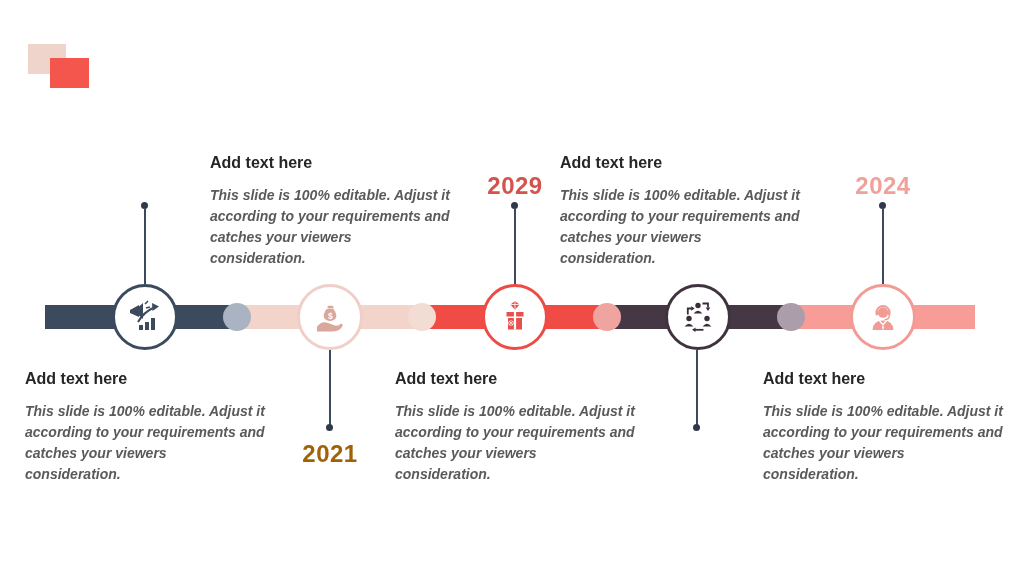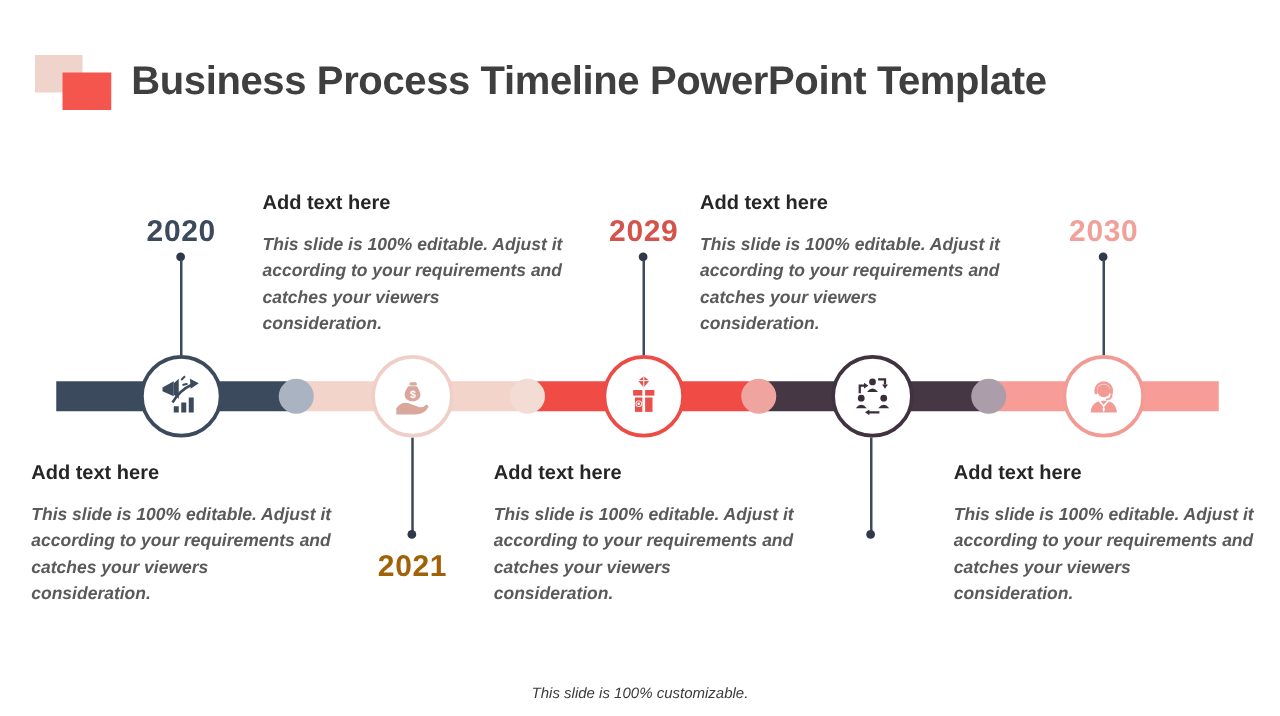--- a/index.html
+++ b/index.html
@@ -55,21 +55,20 @@
           font-size:12px;font-style:italic;color:#3A3A3A;}
 </style>
 </head>
 <body>
 
 <div class="slide">
 
   <div class="logo-back"></div>
   <div class="logo-front"></div>
 
-  <h1 class="title">Business Process Timeline PowerPoint Template</h1>
 
   <div class="seg seg-1"></div>
   <div class="seg seg-2"></div>
   <div class="seg seg-3"></div>
   <div class="seg seg-4"></div>
   <div class="seg seg-5"></div>
   <div class="cap cap-1"></div>
   <div class="cap cap-2"></div>
   <div class="cap cap-3"></div>
   <div class="cap cap-4"></div>
@@ -79,24 +78,23 @@
   <div class="cdot" style="left:511px;top:202px;"></div>
   <div class="cline" style="left:514px;top:208px;height:76px;"></div>
   <div class="cdot" style="left:879px;top:202px;"></div>
   <div class="cline" style="left:882px;top:208px;height:76px;"></div>
 
   <div class="cline" style="left:329px;top:350px;height:76px;"></div>
   <div class="cdot" style="left:326px;top:424px;"></div>
   <div class="cline" style="left:696px;top:350px;height:76px;"></div>
   <div class="cdot" style="left:693px;top:424px;"></div>
 
-  <div class="year y2020">2020</div>
   <div class="year y2021">2021</div>
   <div class="year y2022">2029</div>
-  <div class="year y2024">2030</div>
+  <div class="year y2024">2024</div>
 
   <div class="node n0">
     <span>
       <svg viewBox="0 0 36 36" fill="currentColor">
         <rect x="12" y="26" width="4" height="5"></rect>
         <rect x="18" y="23" width="4" height="8"></rect>
         <rect x="24" y="19" width="4" height="12"></rect>
         <path d="M11 23 Q17 13 26 9" fill="none" stroke="currentColor" stroke-width="2"></path>
         <path d="M25 4 l7 3.5 -6.5 4.5 z"></path>
         <path d="M3 11 L12 6 L12 18 L3 14 Z"></path>
@@ -180,15 +178,14 @@
   </div>
   <div class="text-block tb-2022">
     <h3>Add text here</h3>
     <p>This slide is 100% editable. Adjust it according to your requirements and catches your viewers consideration.</p>
   </div>
   <div class="text-block tb-2024">
     <h3>Add text here</h3>
     <p>This slide is 100% editable. Adjust it according to your requirements and catches your viewers consideration.</p>
   </div>
 
-  <div class="footer">This slide is 100% customizable.</div>
 
 </div>
 
 </body></html>

